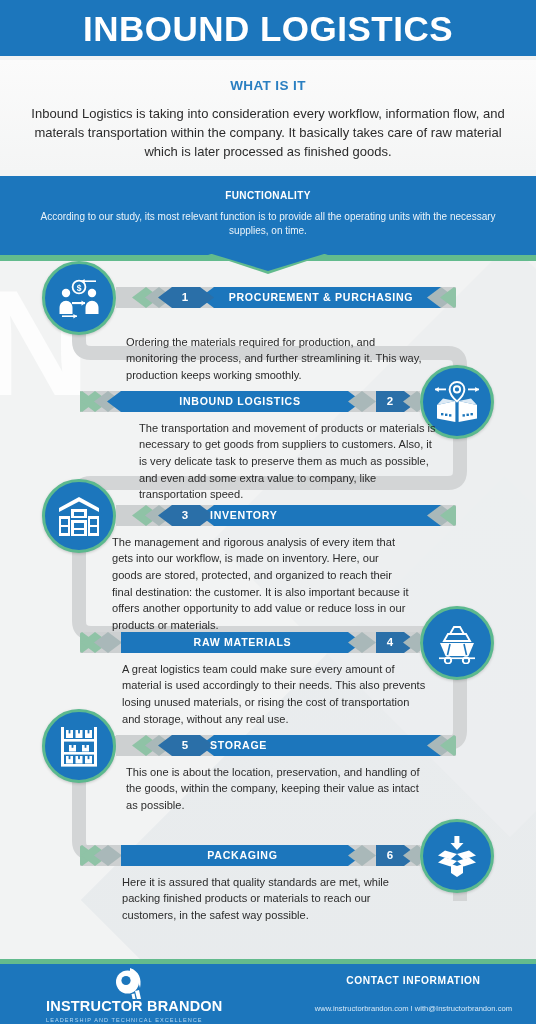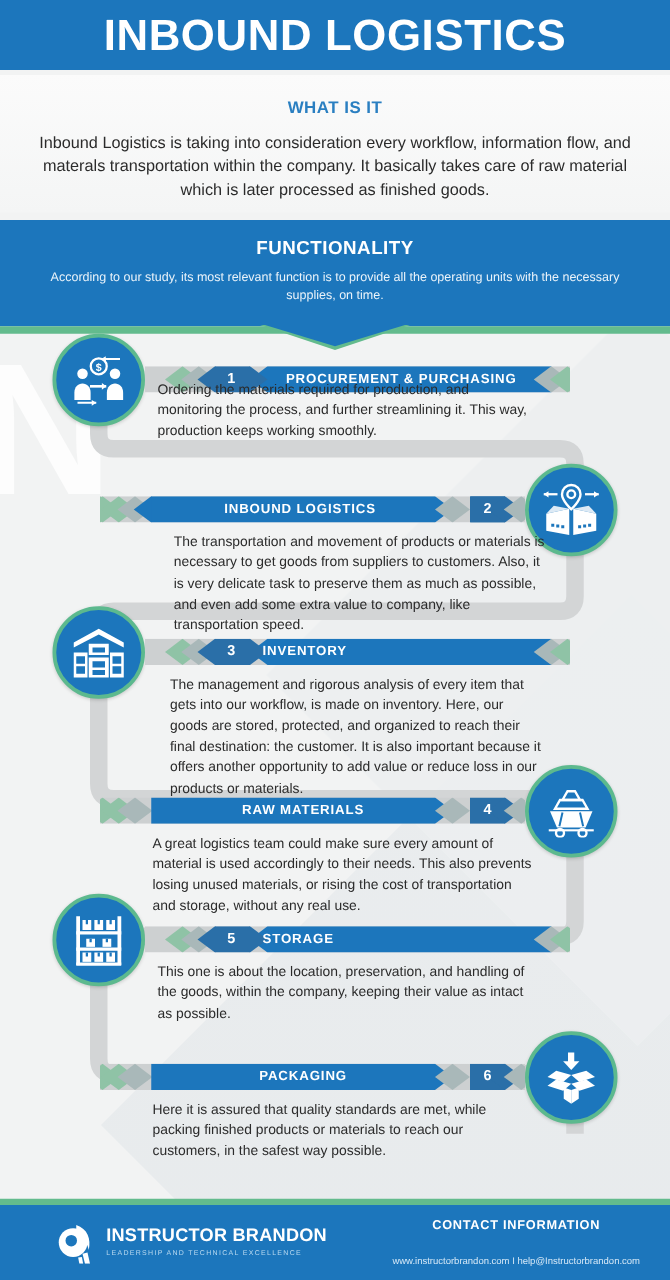--- a/index.html
+++ b/index.html
@@ -94,21 +94,21 @@
 
   
   .func-wrap { position: relative; z-index: 3; }
   .func {
     background: #1c76bc;
     padding: 14px 40px 16px 40px;
     text-align: center;
   }
   .func h2 {
     color: #ffffff;
-    font-size: 15px;
+    font-size: 10px;
     font-weight: bold;
     letter-spacing: .4px;
     margin-bottom: 9px;
   }
   .func p {
     color: #eaf3fa;
     font-size: 10px;
     line-height: 1.45;
   }
   .func-green {
@@ -203,21 +203,21 @@
   .footer-green { position: absolute; left:0; bottom: 60px; width: 536px; height: 5px; background: #63bb8d; z-index: 4; }
   .footer {
     position: absolute;
     left: 0; bottom: 0;
     width: 536px; height: 60px;
     background: #1c76bc;
     z-index: 4;
     display: flex;
     align-items: center;
   }
-  .brand { display: flex; align-items: center; margin-left: 46px; }
+  .brand { display: flex; align-items: center; margin-left: 46px; flex-direction: column; }
   .brand-mark { width: 30px; height: 34px; margin-right: 9px; }
   .brand-text .bt1 {
     color: #ffffff; font-size: 14.5px; font-weight: bold; letter-spacing: .2px; line-height: 1.1;
   }
   .brand-text .bt2 {
     color: #b8d9f0; font-size: 5.6px; letter-spacing: 1.05px; margin-top: 2px;
   }
   .contact { margin-left: auto; margin-right: 24px; text-align: center; }
   .contact .ct-title {
     color: #ffffff; font-size: 10.2px; font-weight: bold; letter-spacing: .6px; margin-bottom: 17px;
@@ -296,21 +296,21 @@
           <path d="M56,0 L42,10.5 L56,21 L70,10.5 Z" fill="#2a6fa8"></path>
           <path d="M98,0 L84,10.5 L98,21 L325,21 L325,0 Z" fill="#1c76bc"></path>
           <path d="M84,0 L70,10.5 L84,21 L98,10.5 Z" fill="#2a6fa8"></path>
           <path d="M325,0 L311,10.5 L325,21 L339,10.5 Z" fill="#a9b8b9"></path>
           <path d="M338,0 L324,10.5 L338,21 L352,10.5 Z" fill="#8fc3a6"></path>
           <rect x="56" y="0" width="28" height="21" fill="#2a6fa8"></rect>
         </svg>
         <span class="bnum" style="left:58px;">1</span>
         <span class="bl" style="left:90px; width:230px; text-align:center;">PROCUREMENT &amp; PURCHASING</span>
       </div>
-      <div class="body-text" style="left:126px; top:37px; width:300px;">Ordering the materials required for production, and monitoring the process, and further streamlining it. This way, production keeps working smoothly.</div>
+      <div class="body-text" style="left:126px; top:73px; width:300px;">Ordering the materials required for production, and monitoring the process, and further streamlining it. This way, production keeps working smoothly.</div>
     </div>
 
     <div class="step" style="top:104px;">
       <div class="medallion" style="left:420px; top:0px;">
         <svg width="48" height="44" viewBox="0 0 48 44">
           <g fill="#ffffff">
             <path d="M24 2c-4.1 0-7.4 3.3-7.4 7.4 0 5.3 7.4 12 7.4 12s7.4-6.7 7.4-12C31.4 5.3 28.1 2 24 2z" fill="none" stroke="#ffffff" stroke-width="1.9"></path>
             <circle cx="24" cy="9.4" r="3.1" fill="none" stroke="#ffffff" stroke-width="1.9"></circle>
             <rect x="2" y="8.5" width="11" height="1.8"></rect>
             <path d="M2 9.4 L5.8 6.9 L5.8 11.9 Z"></path>
@@ -381,21 +381,21 @@
           <path d="M56,0 L42,10.5 L56,21 L70,10.5 Z" fill="#2a6fa8"></path>
           <path d="M98,0 L84,10.5 L98,21 L325,21 L325,0 Z" fill="#1c76bc"></path>
           <path d="M84,0 L70,10.5 L84,21 L98,10.5 Z" fill="#2a6fa8"></path>
           <path d="M325,0 L311,10.5 L325,21 L339,10.5 Z" fill="#a9b8b9"></path>
           <path d="M338,0 L324,10.5 L338,21 L352,10.5 Z" fill="#8fc3a6"></path>
           <rect x="56" y="0" width="28" height="21" fill="#2a6fa8"></rect>
         </svg>
         <span class="bnum" style="left:58px;">3</span>
         <span class="bl" style="left:94px;">INVENTORY</span>
       </div>
-      <div class="body-text" style="left:136px; top:55px; width:300px;">The management and rigorous analysis of every item that gets into our workflow, is made on inventory. Here, our goods are stored, protected, and organized to reach their final destination: the customer. It is also important because it offers another opportunity to add value or reduce loss in our products or materials.</div>
+      <div class="body-text" style="left:112px; top:55px; width:300px;">The management and rigorous analysis of every item that gets into our workflow, is made on inventory. Here, our goods are stored, protected, and organized to reach their final destination: the customer. It is also important because it offers another opportunity to add value or reduce loss in our products or materials.</div>
     </div>
 
     <div class="step" style="top:345px;">
       <div class="medallion" style="left:420px; top:0px;">
         <svg width="48" height="42" viewBox="0 0 48 42">
           <g fill="none" stroke="#ffffff" stroke-width="1.9">
             <path d="M17 12 L21 5 L27 5 L31 12 Z"></path>
             <path d="M11 19 L15 12 L33 12 L37 19 Z"></path>
           </g>
           <g fill="#ffffff">
@@ -523,17 +523,17 @@
           <path d="M16.5 29 L17.5 34 L20.5 34 L19.5 28.5 Z" fill="#ffffff"></path>
         </svg>
       </div>
       <div class="brand-text">
         <div class="bt1">INSTRUCTOR BRANDON</div>
         <div class="bt2">LEADERSHIP AND TECHNICAL EXCELLENCE</div>
       </div>
     </div>
     <div class="contact">
       <div class="ct-title">CONTACT INFORMATION</div>
-      <div class="ct-line">www.instructorbrandon.com I help@Instructorbrandon.com</div>
+      <div class="ct-line">www.instructorbrandon.com I with@Instructorbrandon.com</div>
     </div>
   </div>
 
 </div>
 
 </body></html>

